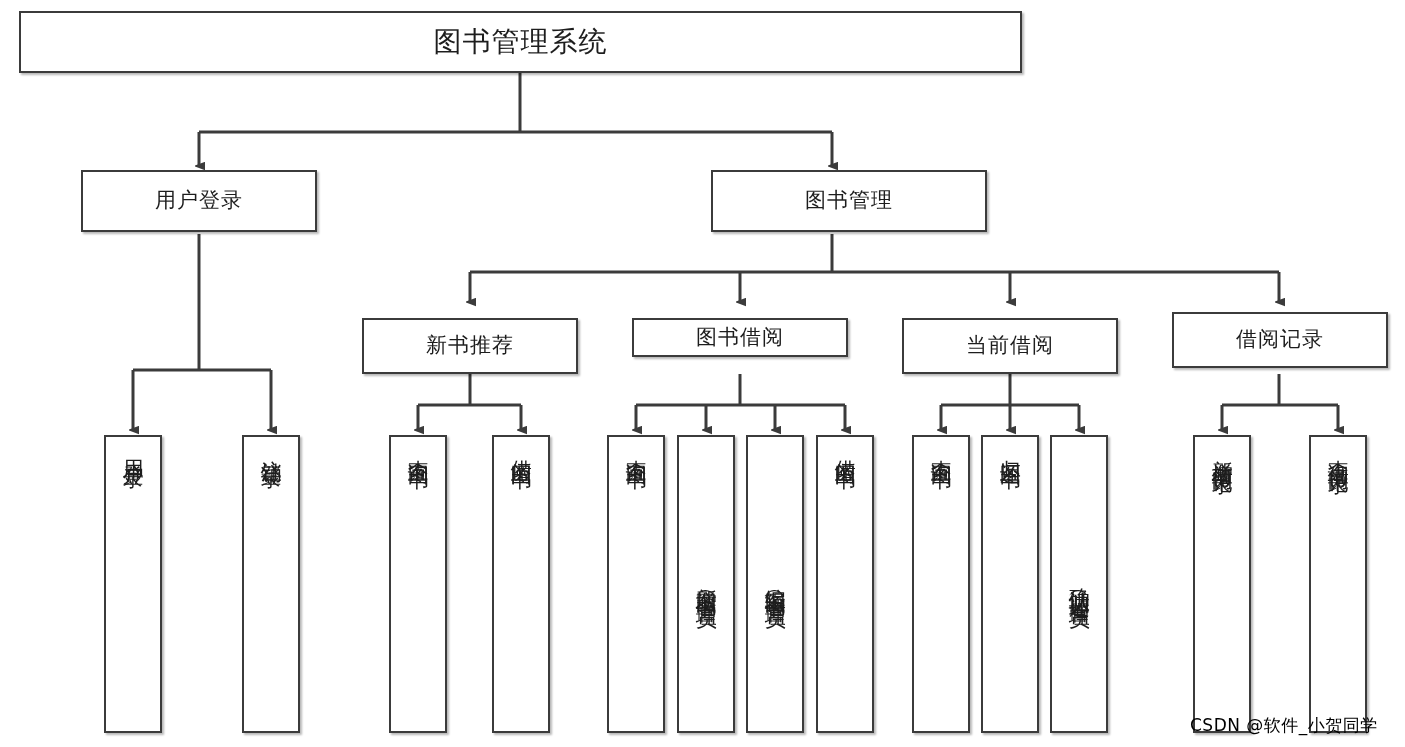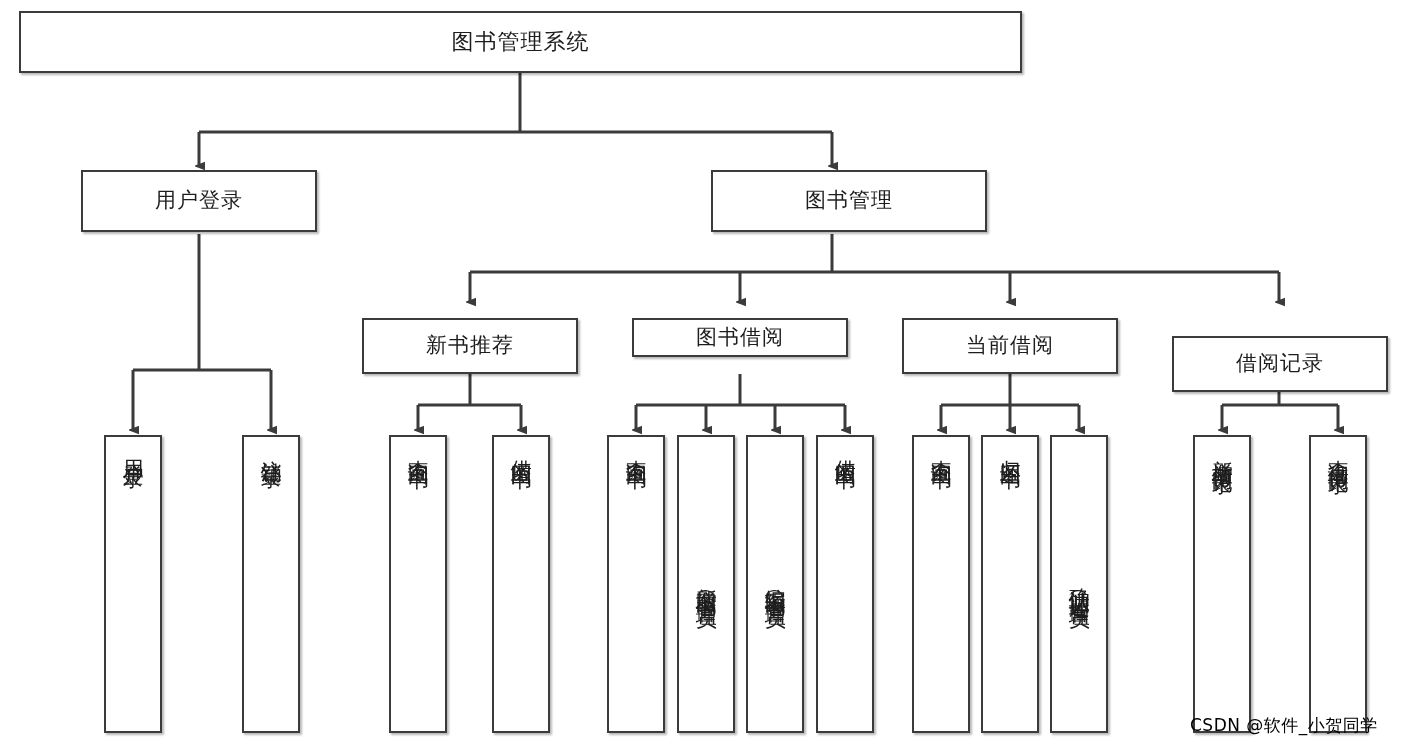--- a/index.html
+++ b/index.html
@@ -37,21 +37,21 @@
     justify-content: center;
     color: #1d1d1d;
   }
   .node.horiz {
     font-size: 21px;
     letter-spacing: 1px;
     line-height: 1.2;
     white-space: nowrap;
   }
   .node.root {
-    font-size: 22px;
+    font-size: 28px;
   }
   .node.vert {
     writing-mode: vertical-rl;
     text-orientation: upright;
     font-size: 21px;
     line-height: 1.25;
     letter-spacing: 3px;
     padding: 6px 0;
     text-align: center;
     justify-content: flex-start;
@@ -125,21 +125,21 @@
   </svg>
 
   <div class="node horiz root" style="left:19px; top:11px; width:1003px; height:62px;">图书管理系统</div>
 
   <div class="node horiz" style="left:81px; top:170px; width:236px; height:62px;">用户登录</div>
   <div class="node horiz" style="left:711px; top:170px; width:276px; height:62px;">图书管理</div>
 
   <div class="node horiz" style="left:362px; top:318px; width:216px; height:56px;font-family:Liberation Serif, serif;">新书推荐</div>
   <div class="node horiz" style="left:632px; top:318px; width:216px; height:39px;">图书借阅</div>
   <div class="node horiz" style="left:902px; top:318px; width:216px; height:56px;">当前借阅</div>
-  <div class="node horiz" style="left:1172px; top:336px; width:216px; height:56px;font-family:Liberation Serif, serif;">借阅记录</div>
+  <div class="node horiz" style="left:1172px; top:312px; width:216px; height:56px;font-family:Liberation Serif, serif;">借阅记录</div>
 
   <div class="node vert" style="left:104px; top:435px; width:58px; height:298px;">用户登录</div>
   <div class="node vert" style="left:242px; top:435px; width:58px; height:298px;">注销登录</div>
 
   <div class="node vert" style="left:389px; top:435px; width:58px; height:298px;">查询图书</div>
   <div class="node vert" style="left:492px; top:435px; width:58px; height:298px;">借阅图书</div>
 
   <div class="node vert" style="left:607px; top:435px; width:58px; height:298px;">查询图书</div>
   <div class="node vert tall-text" style="left:677px; top:435px; width:58px; height:298px;">新增图书（管理员）</div>
   <div class="node vert tall-text" style="left:746px; top:435px; width:58px; height:298px;">编辑图书（管理员）</div>

